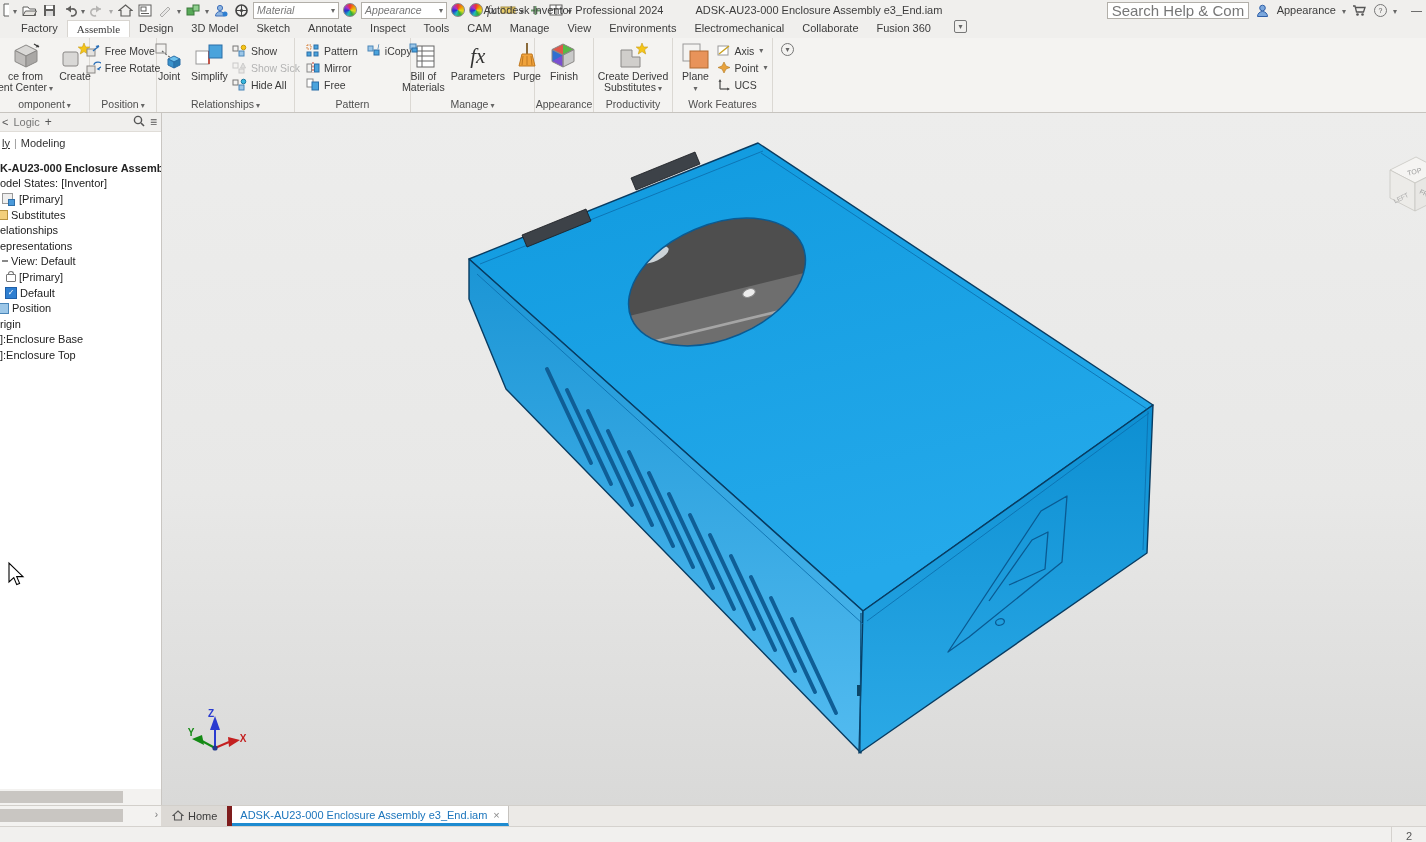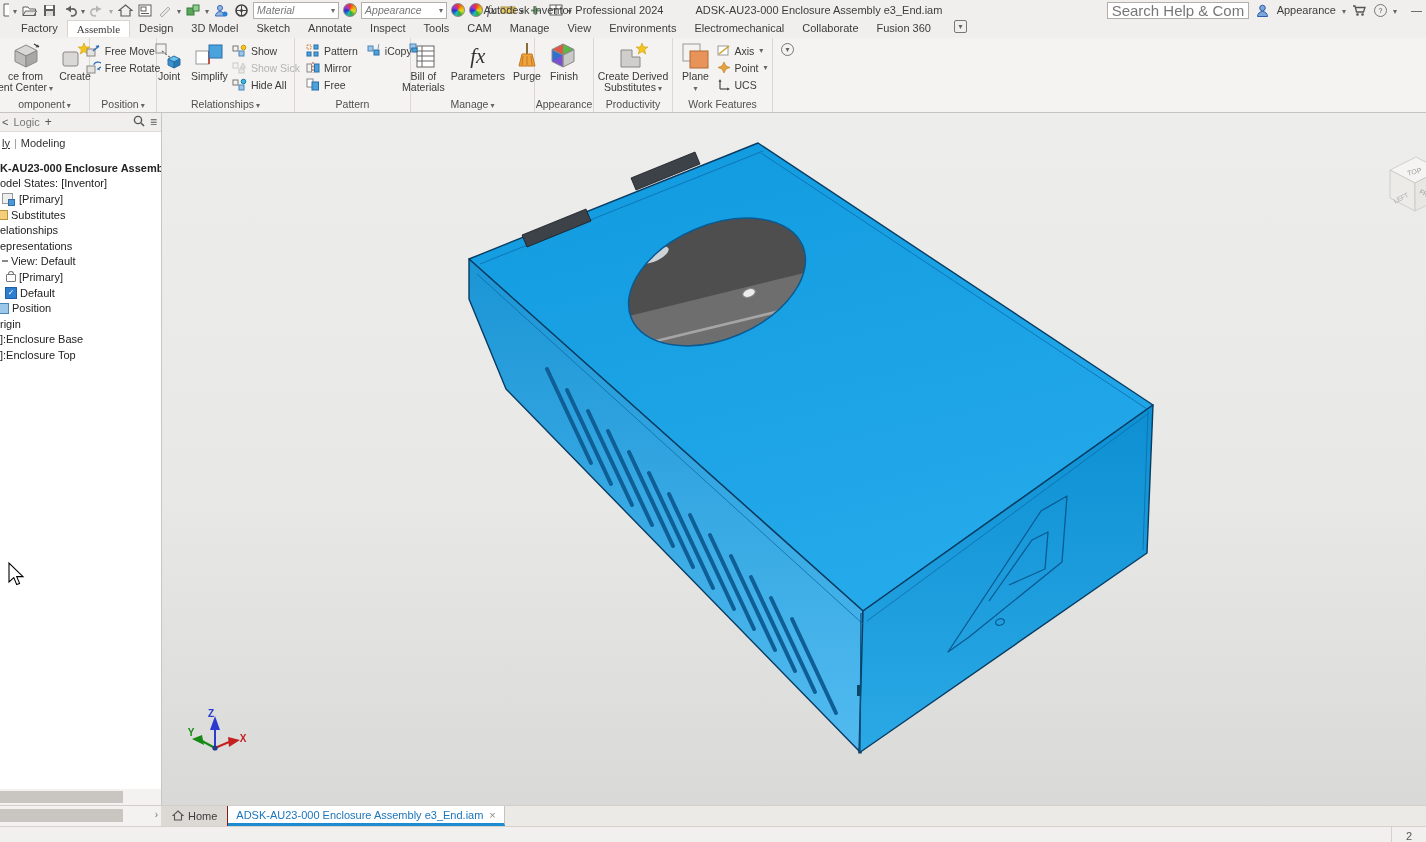--- a/index.html
+++ b/index.html
@@ -76,21 +76,21 @@
 
   
   .viewport{position:relative;flex:1;background:linear-gradient(180deg,#ededec 0%,#e8e8e7 55%,#d9d9d8 100%);overflow:hidden;}
   .scene{position:absolute;left:0;top:0;}
 
   
   .doctabs{height:20px;display:flex;align-items:stretch;background:#eceae7;border-top:1px solid #d2cfca;}
   .dt-left{width:161px;position:relative;background:#f3f2f0;border-right:1px solid #ddd9d4;flex:0 0 auto;}
   .dt-thumb{position:absolute;left:0;top:3px;width:123px;height:13px;background:#c9c6c2;}
   .dt-chev{position:absolute;right:3px;top:3px;color:#777;font-size:10px;}
-  .hometab{display:flex;align-items:center;gap:4px;padding:0 10px;background:#dcd9d5;border-right:1px solid #7f1d1d;color:#3c3c3c;}
+  .hometab{display:flex;align-items:center;gap:4px;padding:0 10px;background:#dcd9d5;border-right:5px solid #7f1d1d;color:#3c3c3c;}
   .activetab{display:flex;align-items:center;gap:6px;padding:0 8px;background:#fff;border-right:1px solid #c6c3bf;
     border-bottom:3px solid #1e8bd0;color:#1b75bc;font-size:11px;}
   .closex{color:#8a8a8a;font-size:11px;}
 
   
   .statusbar{height:18px;background:#f1f0ee;border-top:1px solid #d5d2ce;display:flex;align-items:center;}
   .sb-count{margin-left:auto;padding:0 14px;color:#555;border-left:1px solid #d5d2ce;height:100%;display:flex;align-items:center;}
 
   .cursor-overlay{position:absolute;left:5px;top:561px;z-index:50;pointer-events:none;}
 </style>

